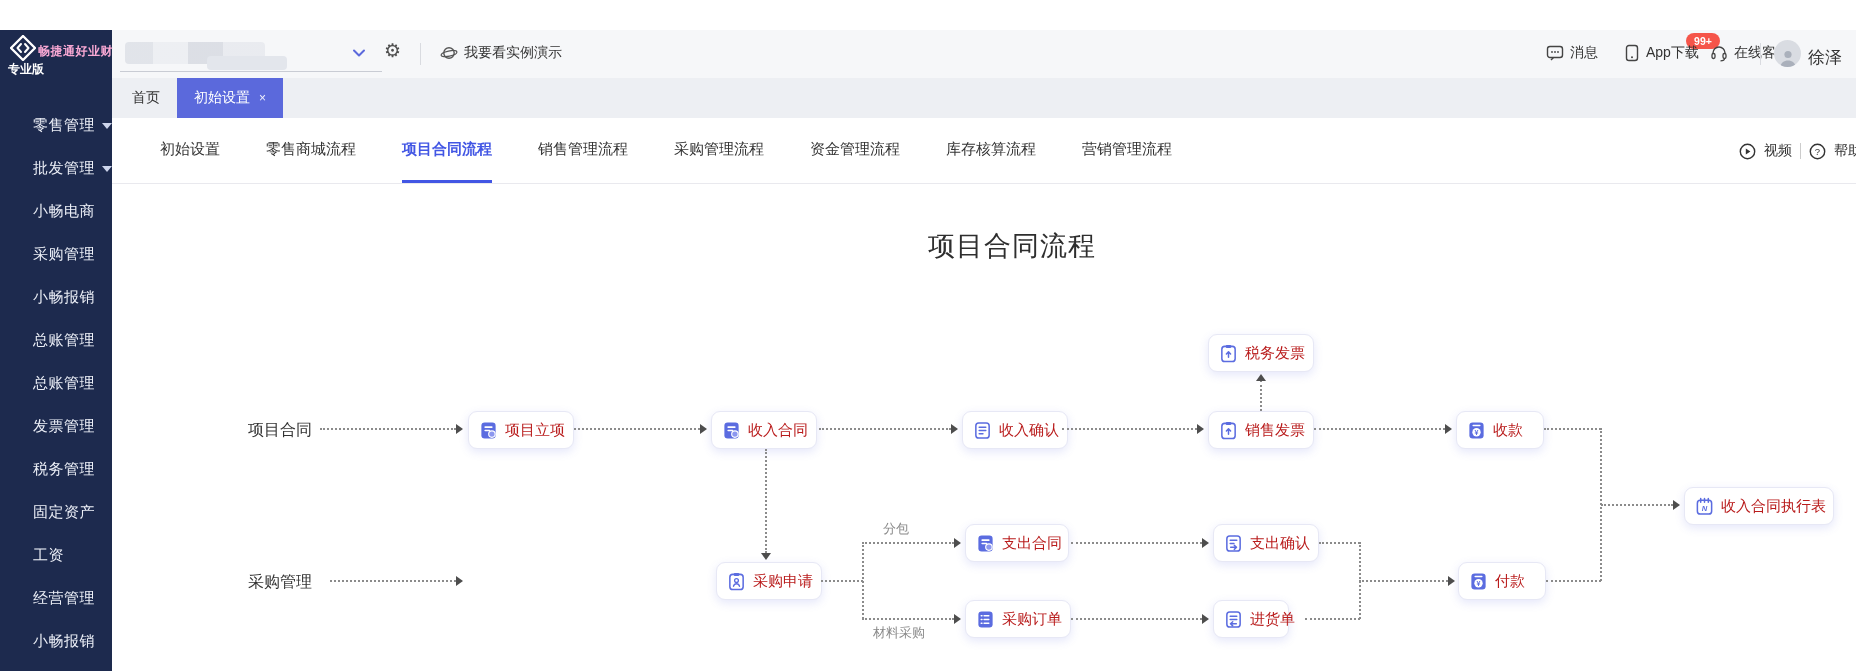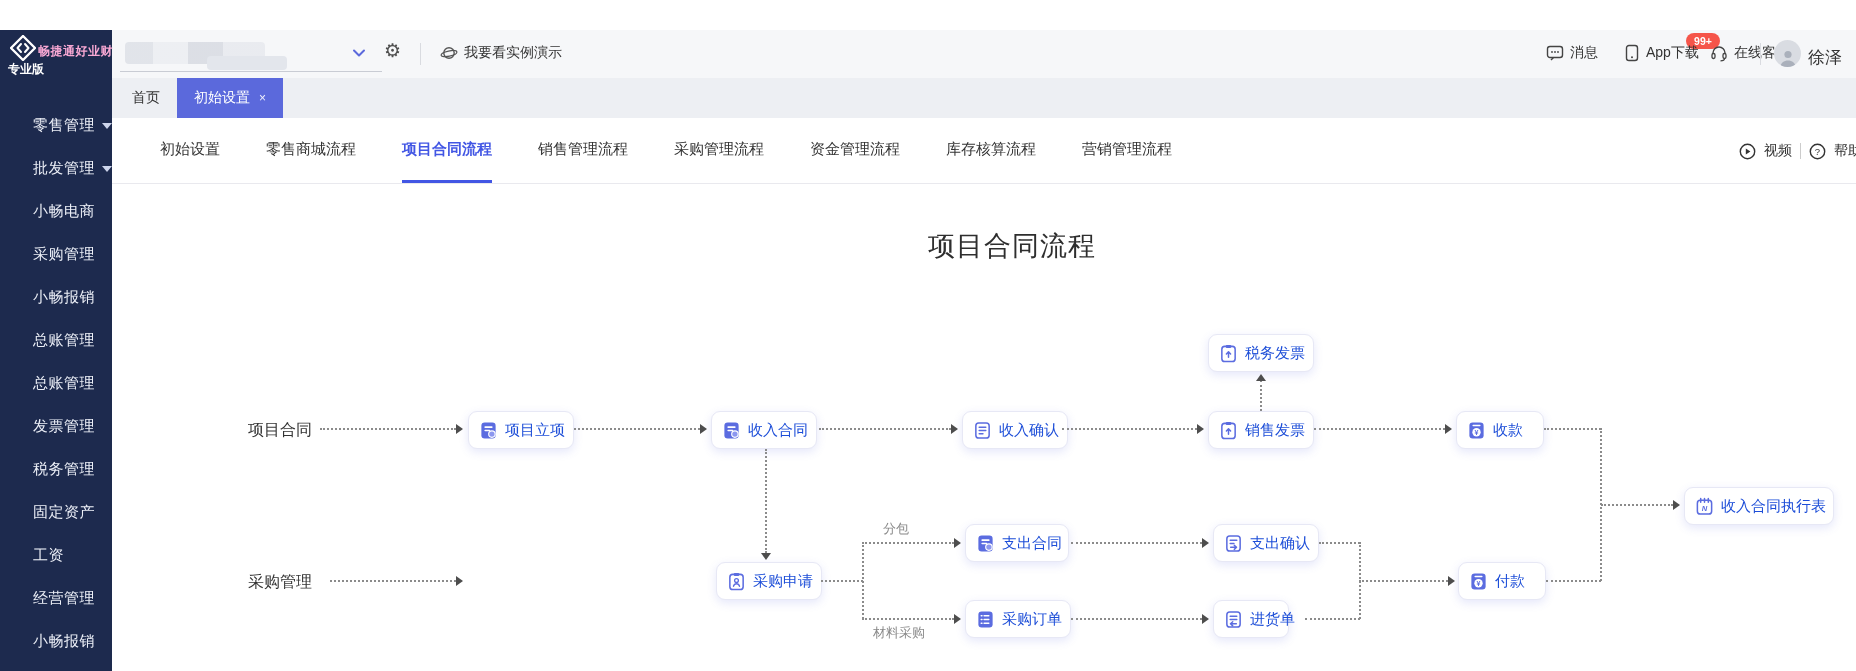--- a/index.html
+++ b/index.html
@@ -42,21 +42,21 @@
   .ftab.active { color:#4256e4; border-bottom-color:#4256e4; font-weight:bold; }
   .ft-utils { position:absolute; right:-6px; top:0; height:66px; display:flex; align-items:center; gap:8px; font-size:14px; color:#333; }
   .ft-utils .sep { width:1px; height:16px; background:#ccc; }
   .ft-utils span { cursor:pointer; }
 
   
   .dg-title { position:absolute; left:1012px; top:228px; transform:translateX(-50%); font-size:27px; color:#2e2e2e; font-weight:500; letter-spacing:1px; }
   .rowlabel { position:absolute; font-size:16px; color:#333; white-space:nowrap; }
   .fnode { position:absolute; height:38px; display:flex; align-items:center; gap:7px; padding:12px 10px; background:#fff;
            border:1px solid #e7e8f5; border-radius:9px; box-shadow:0 3px 10px rgba(93,108,224,.16);
-           font-size:15px; color:#1d4ed8; white-space:nowrap; cursor:pointer; }
+           font-size:15px; color:#b91c1c; white-space:nowrap; cursor:pointer; }
   .ni { width:19px; height:19px; flex:0 0 auto; }
   .hl { position:absolute; height:0; border-top:2px dotted #8b8b8b; }
   .vl { position:absolute; width:0; border-left:2px dotted #8b8b8b; }
   .ar { position:absolute; width:0; height:0; border-top:5px solid transparent; border-bottom:5px solid transparent; border-left:7px solid #4d4d4d; }
   .au { position:absolute; width:0; height:0; border-left:5px solid transparent; border-right:5px solid transparent; border-bottom:7px solid #4d4d4d; }
   .ad { position:absolute; width:0; height:0; border-left:5px solid transparent; border-right:5px solid transparent; border-top:7px solid #4d4d4d; }
   .blabel { position:absolute; font-size:13px; color:#8a8a8a; white-space:nowrap; }
 </style>
 </head>
 <body>

